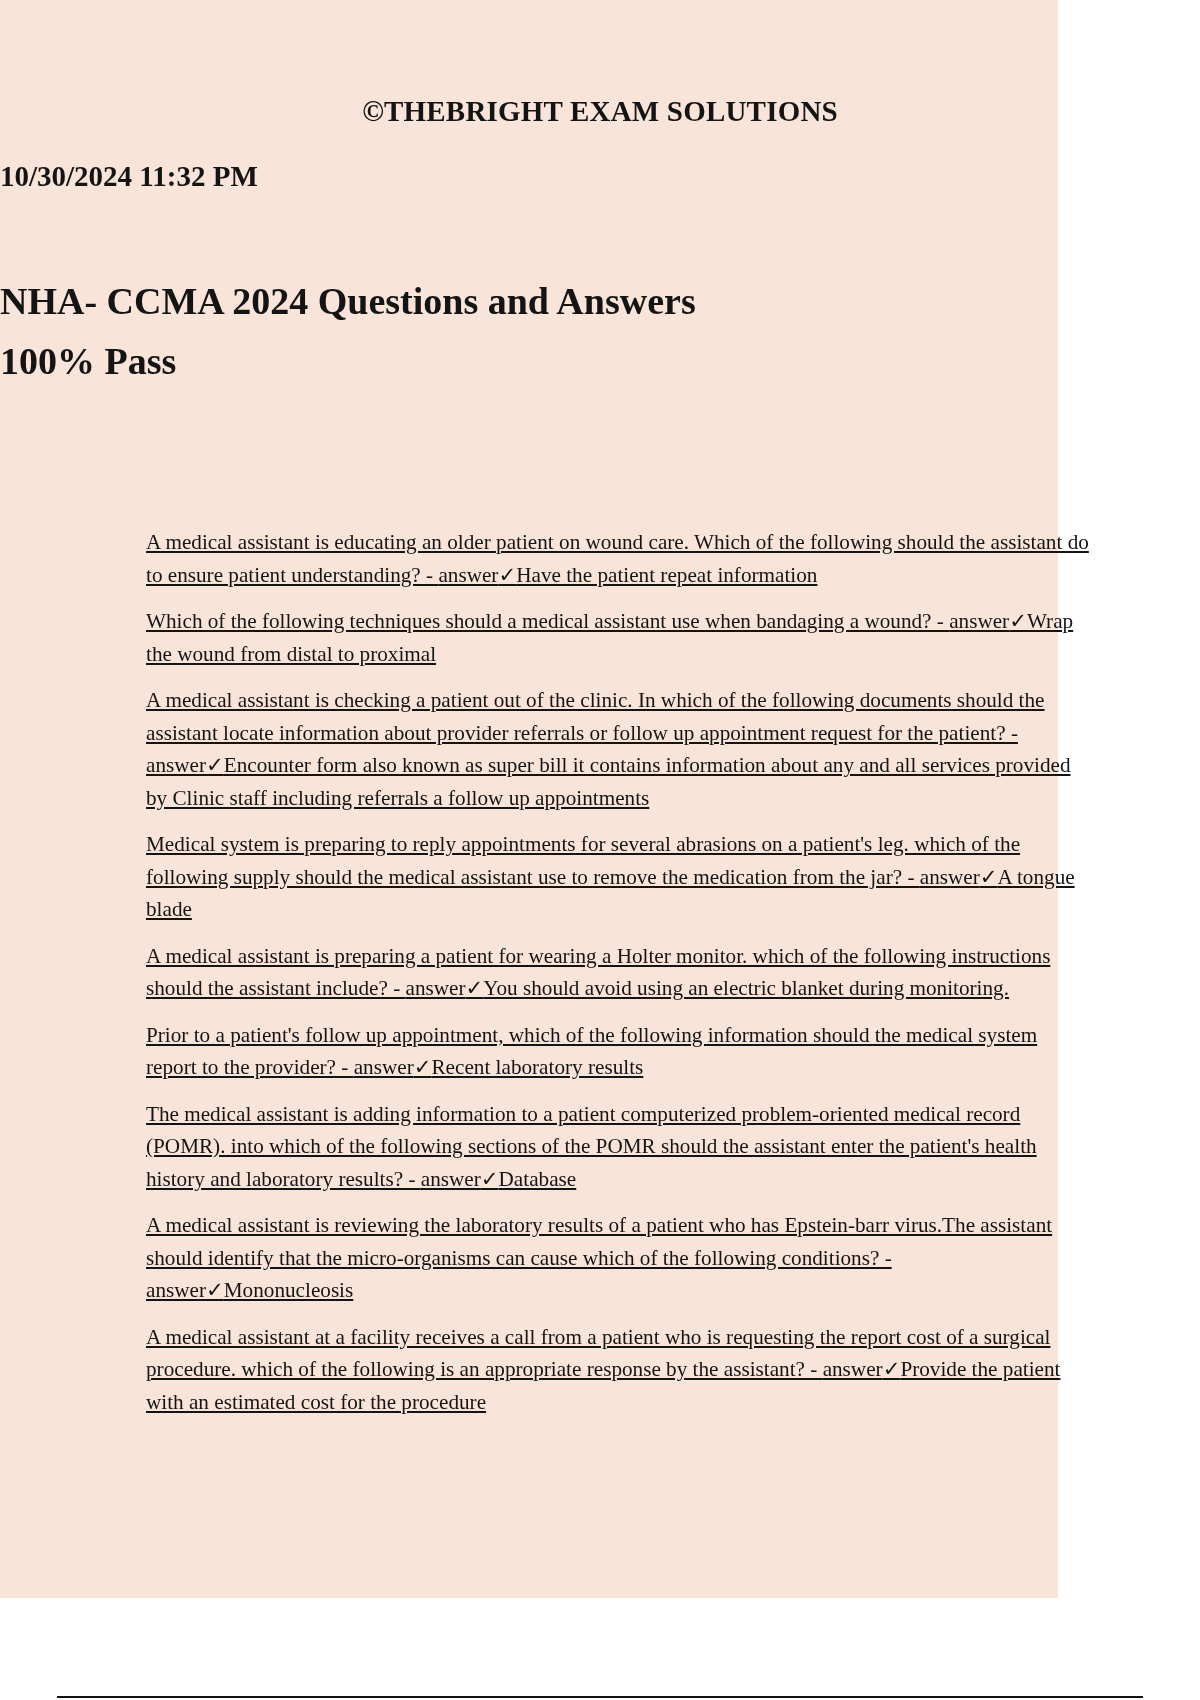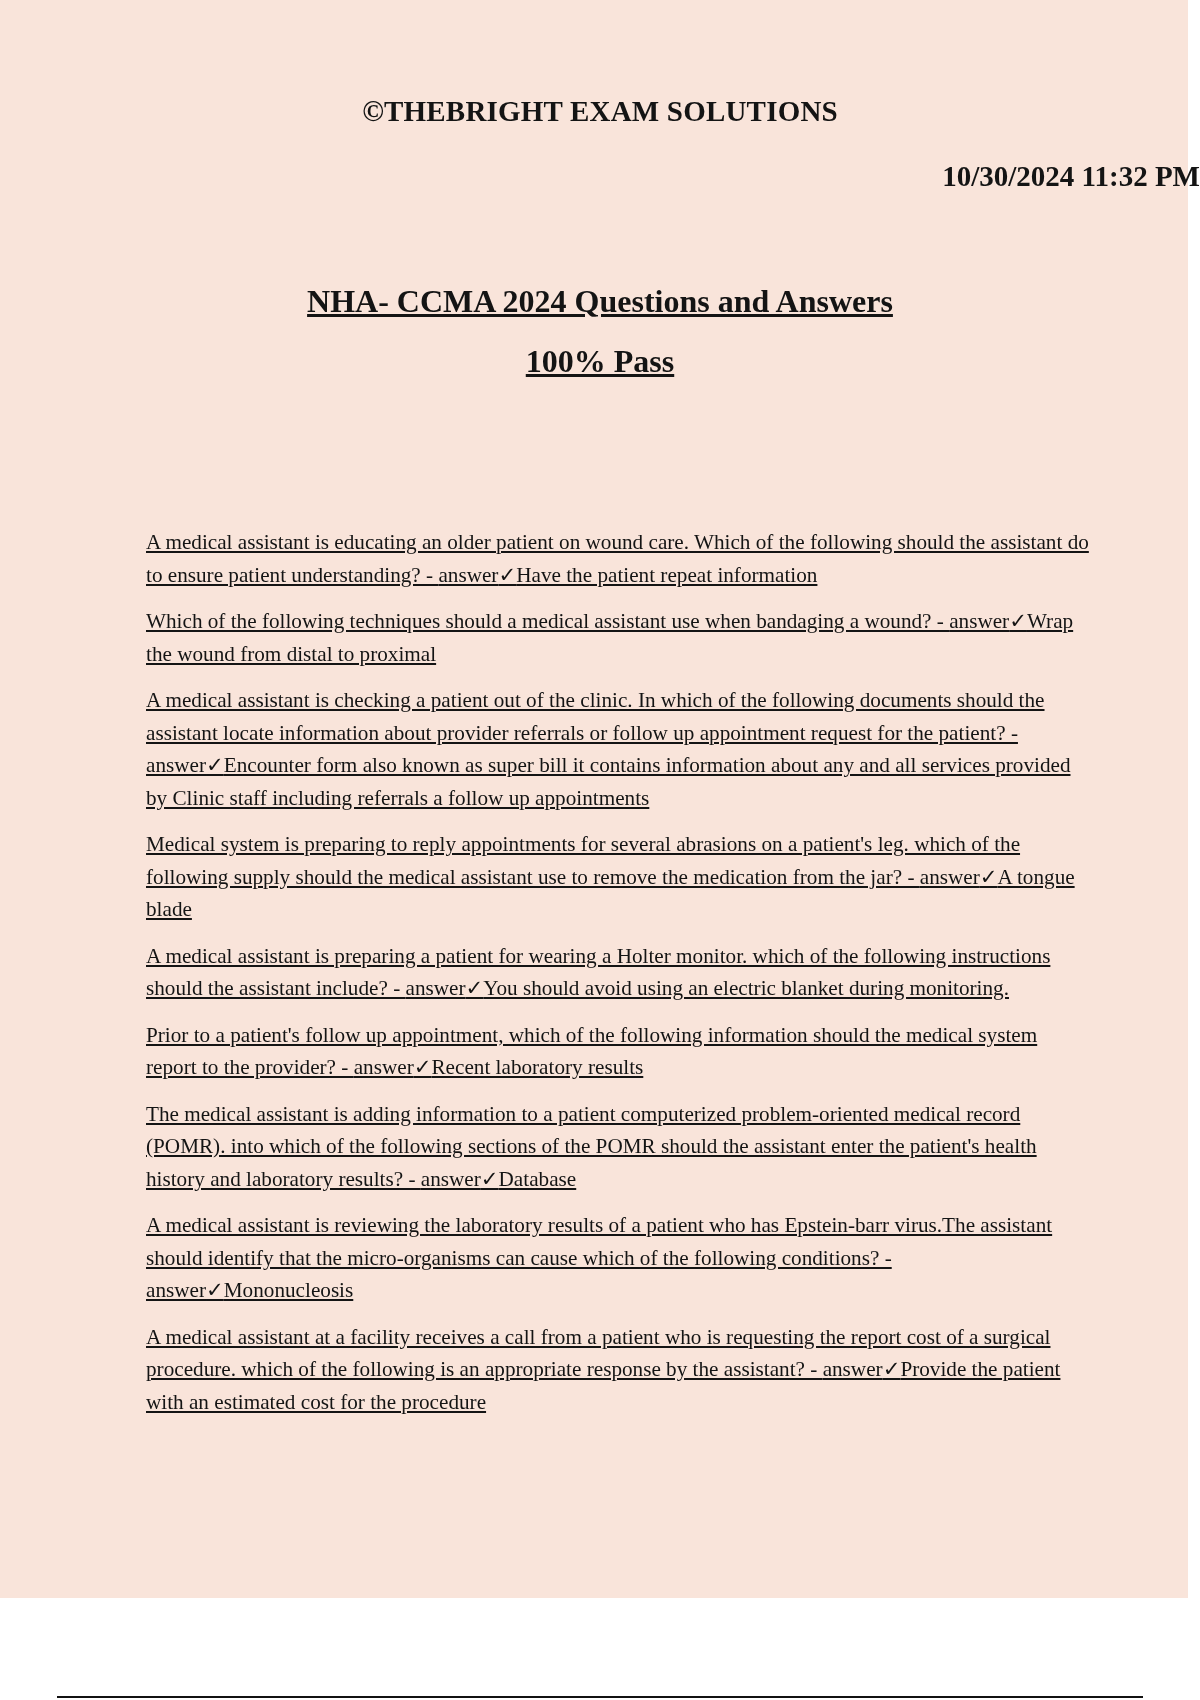--- a/index.html
+++ b/index.html
@@ -7,56 +7,54 @@
       padding: 0;
       width: 1200px;
       height: 1700px;
       background: #ffffff;
       overflow: hidden;
     }
     .page {
       position: absolute;
       left: 0;
       top: 0;
-      width: 1188px;
+      width: 1058px;
       height: 1598px;
       background: #f9e4da;
       font-family: "Liberation Serif", "DejaVu Serif", serif;
       color: #141414;
     }
     .brand {
       position: absolute;
       top: 95px;
       left: 0;
       width: 1200px;
       text-align: center;
       font-weight: bold;
       font-size: 29px;
       letter-spacing: 0.2px;
     }
     .datetime {
       position: absolute;
       top: 160px;
       left: 0;
       width: 1200px;
-      text-align: right;
+      text-align: left;
       font-weight: bold;
       font-size: 29px;
     }
     .title {
       position: absolute;
       top: 271px;
       left: 0;
       width: 1200px;
-      text-align: center;
       font-weight: bold;
-      font-size: 32px;
+      font-size: 38px;
       line-height: 60px;
       margin: 0;
-      text-decoration: underline;
     }
     .qa-list {
       position: absolute;
       top: 526px;
       left: 146px;
       width: 945px;
       margin: 0;
       padding: 0;
       list-style: none;
     }

